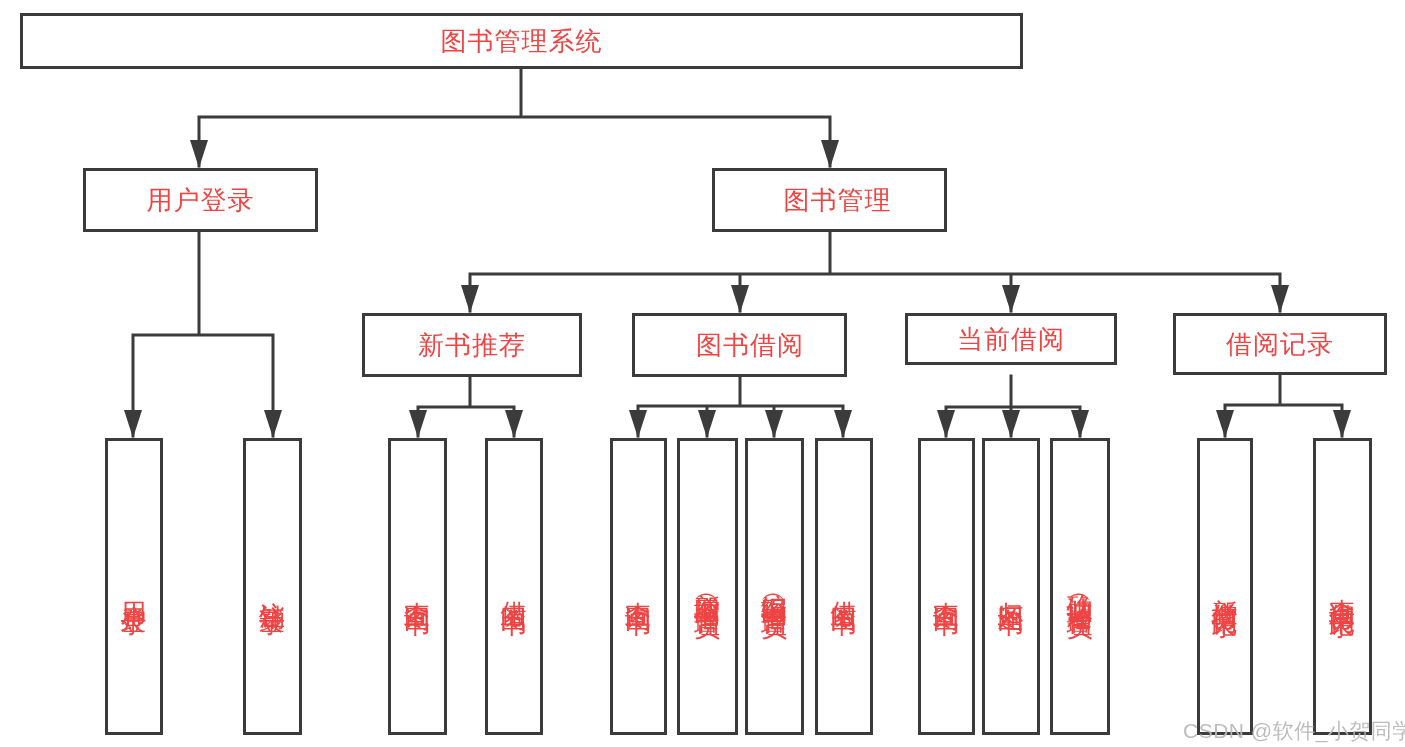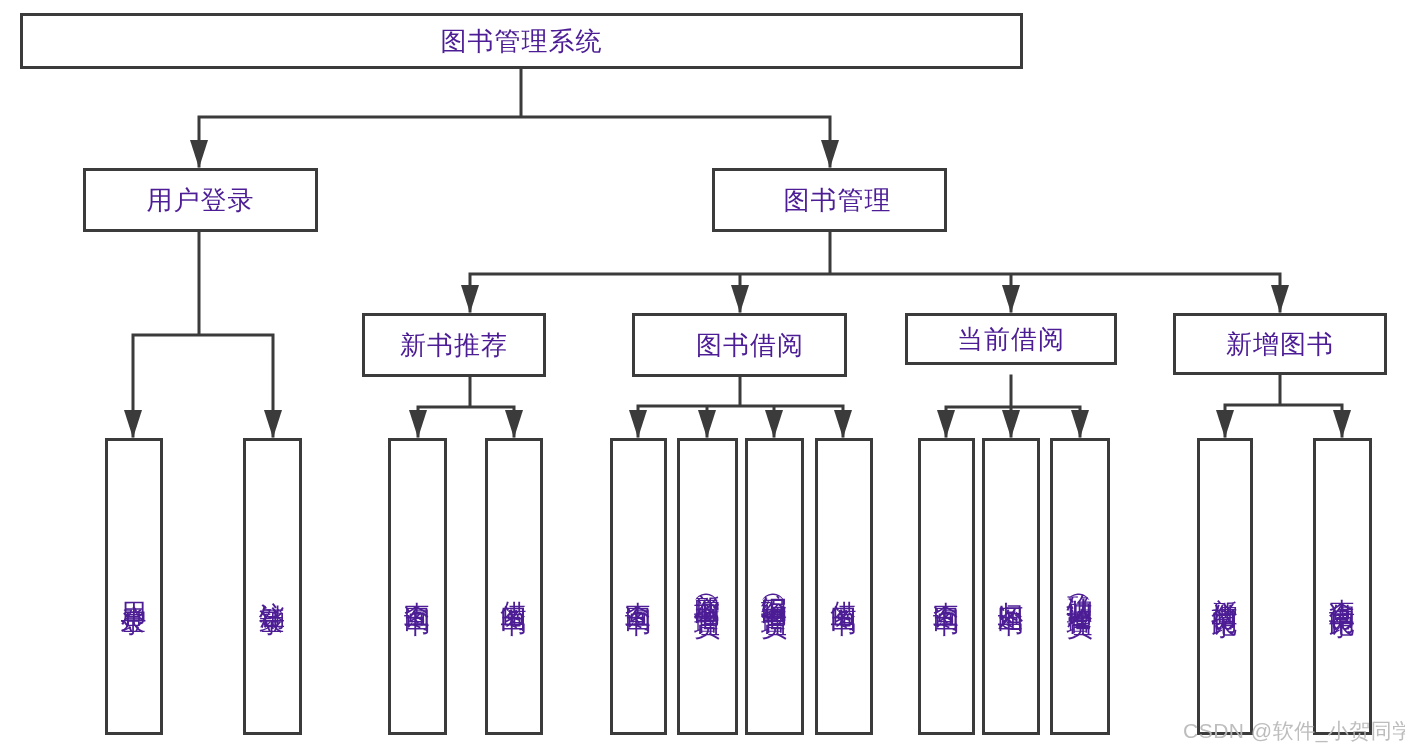--- a/index.html
+++ b/index.html
@@ -11,21 +11,21 @@
     overflow:hidden;
   }
   .node{
     position:absolute;
     box-sizing:border-box;
     background:#ffffff;
     border:3px solid #3b3b3b;
     display:flex;
     align-items:center;
     justify-content:center;
-    color:#4c1d95;
+    color:#ef4444;
   }
   .hnode{font-size:26px;letter-spacing:1px;}
   .vnode{font-size:26px;}
   .vnode .vtext{
     writing-mode:vertical-rl;
     text-orientation:mixed;
     letter-spacing:3px;
     line-height:1;
     white-space:nowrap;
   }
@@ -88,31 +88,31 @@
     <span>图书管理系统</span>
   </div>
 
   <div class="node hnode" style="left:83px;top:168px;width:235px;height:64px;">
     <span>用户登录</span>
   </div>
   <div class="node hnode" style="left:712px;top:168px;width:235px;height:64px;padding-left:16px;">
     <span>图书管理</span>
   </div>
 
-  <div class="node hnode" style="left:362px;top:313px;width:184px;height:64px;">
+  <div class="node hnode" style="left:362px;top:313px;width:220px;height:64px;">
     <span>新书推荐</span>
   </div>
   <div class="node hnode" style="left:632px;top:313px;width:215px;height:64px;padding-left:21px;">
     <span>图书借阅</span>
   </div>
   <div class="node hnode" style="left:905px;top:313px;width:212px;height:52px;">
     <span>当前借阅</span>
   </div>
   <div class="node hnode" style="left:1173px;top:313px;width:214px;height:62px;">
-    <span>新增图书</span>
+    <span>借阅记录</span>
   </div>
 
   <div class="node vnode" style="left:105px;top:438px;width:58px;height:297px;">
     <span class="vtext">用户登录</span>
   </div>
   <div class="node vnode" style="left:243px;top:438px;width:59px;height:297px;">
     <span class="vtext">注销登录</span>
   </div>
 
   <div class="node vnode" style="left:388px;top:438px;width:59px;height:297px;">

